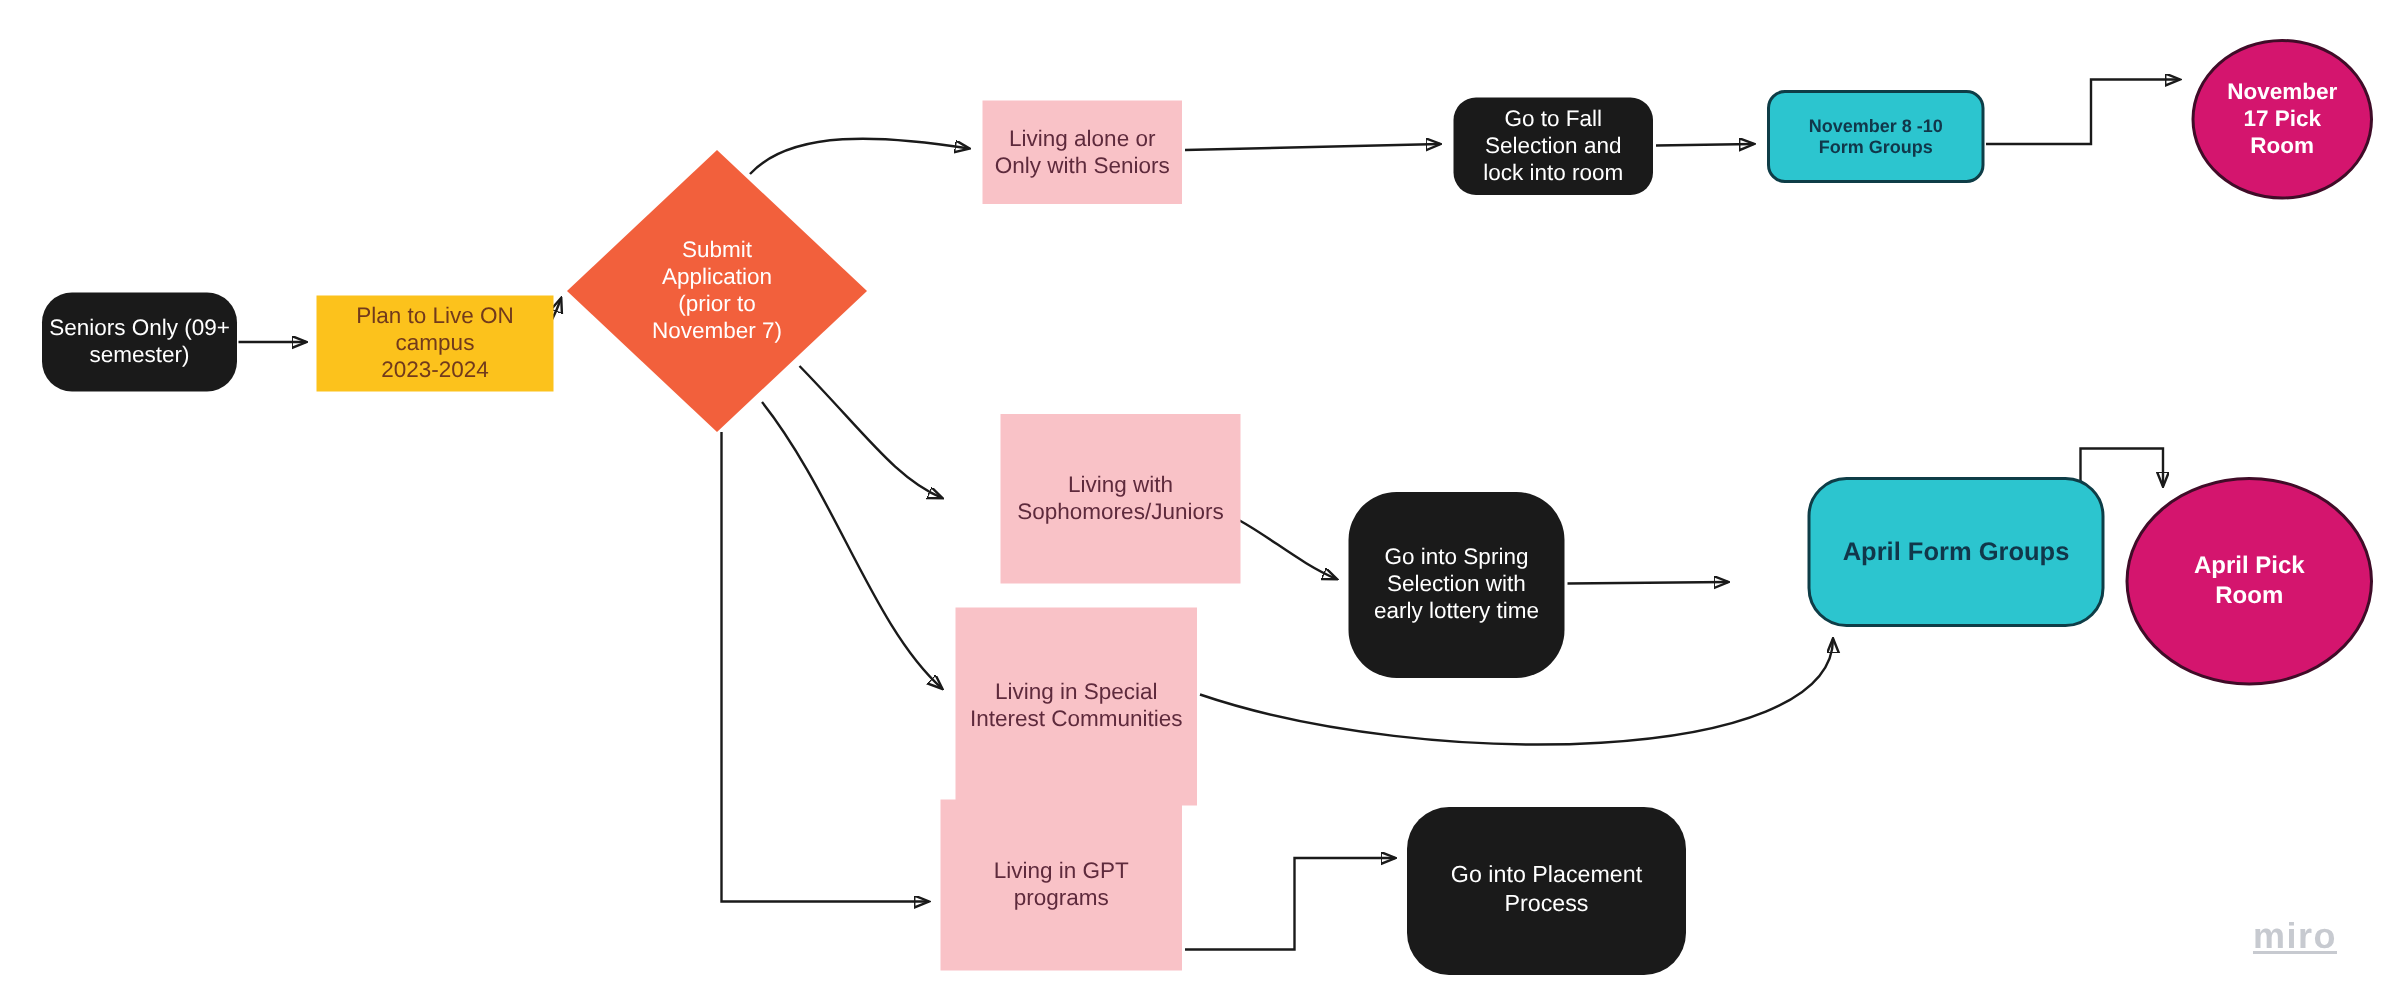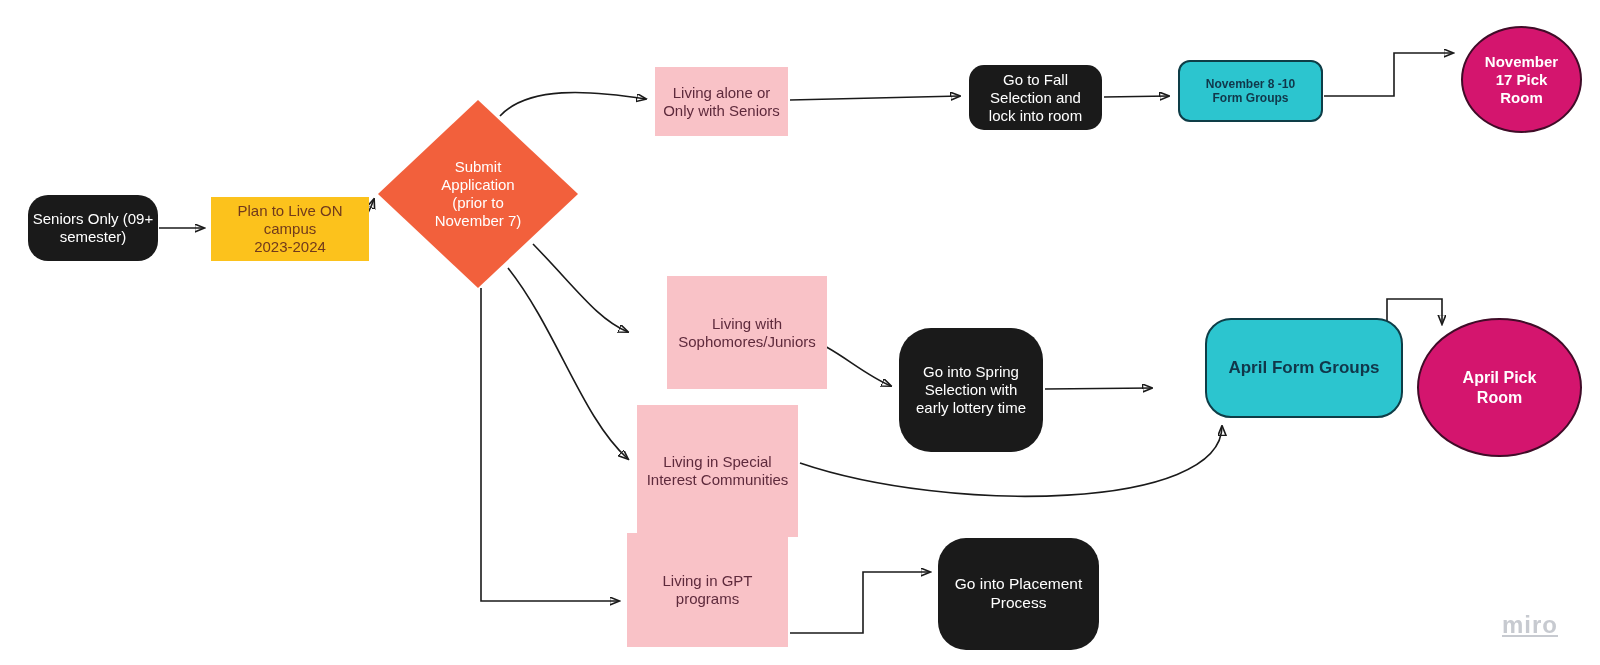--- a/index.html
+++ b/index.html
@@ -60,21 +60,21 @@
   .n-alone      { left: 655px;  top: 67px;  width: 133px; height: 69px; }
   .n-fall       { left: 969px;  top: 65px;  width: 133px; height: 65px;  border-radius: 15px; }
   .n-nov810     { left: 1178px; top: 60px;  width: 145px; height: 62px;  border-radius: 12px; font-size: 12px; }
   .n-nov17      { left: 1461px; top: 26px;  width: 121px; height: 107px; font-size: 15px; }
   .n-sophomores { left: 619px;  top: 276px; width: 160px; height: 113px; margin-left: 48px; }
   .n-spring     { left: 899px;  top: 328px; width: 144px; height: 124px; border-radius: 32px; }
   .n-april-form { left: 1160px; top: 318px; width: 198px; height: 100px; border-radius: 26px; font-size: 17px; margin-left: 45px; }
   .n-april-pick { left: 1417px; top: 318px; width: 165px; height: 139px; font-size: 16px; }
   .n-sic        { left: 637px;  top: 405px; width: 161px; height: 132px; }
   .n-gpt        { left: 627px;  top: 533px; width: 161px; height: 114px; }
-  .n-placement  { left: 938px;  top: 538px; width: 161px; height: 112px; border-radius: 28px; font-size: 15.5px; }
+  .n-placement  { left: 938px;  top: 538px; width: 186px; height: 112px; border-radius: 28px; font-size: 15.5px; }
 
   .watermark {
     position: absolute;
     right: 42px;
     bottom: 26px;
     font-size: 24px;
     font-weight: 600;
     letter-spacing: 1px;
     color: var(--watermark, #c7cad0);
     text-decoration: underline;

